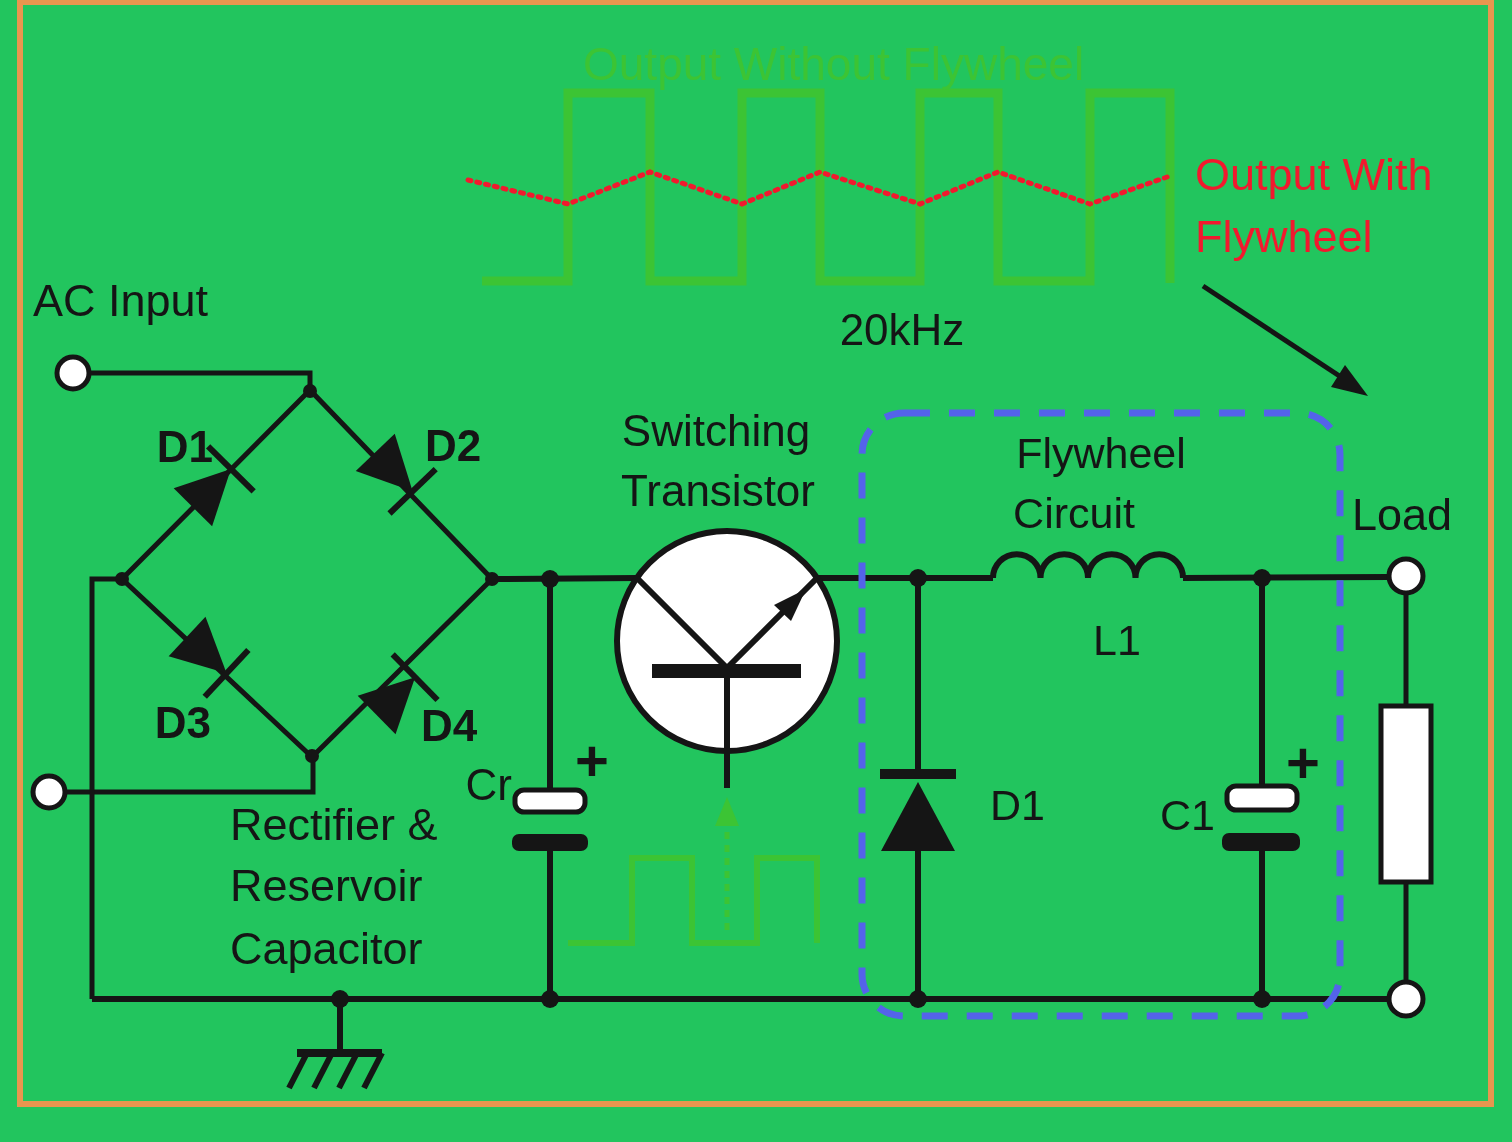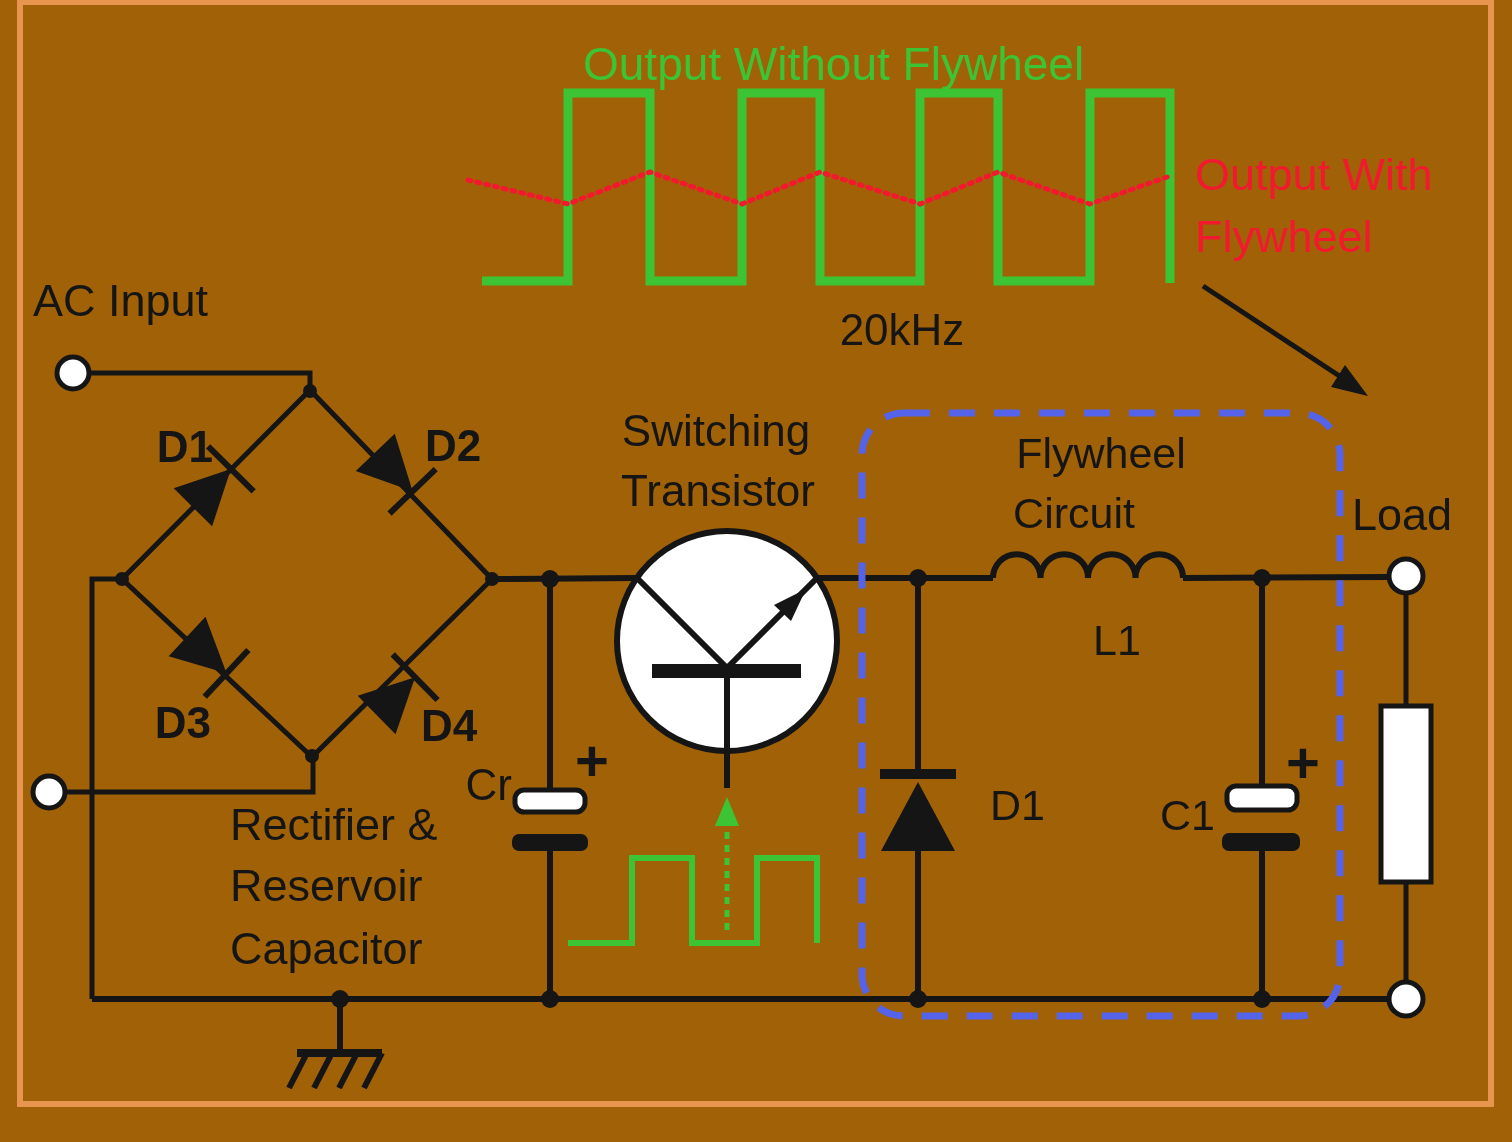--- a/index.html
+++ b/index.html
@@ -1,16 +1,16 @@
 <!DOCTYPE html>
 <html style="--c-green: #3cc434; --c-red: #f2192e; --c-blue: #5463ea; --c-orange: #e8964f; --c-black: #151515;"><head>
 <meta charset="utf-8">
 <style>
   html,body{margin:0;padding:0;background:#ffffff;}
-  .stage{position:relative;width:1512px;height:1142px;background:#a16207;overflow:hidden;}
+  .stage{position:relative;width:1512px;height:1142px;background:#22c55e;overflow:hidden;}
   svg{display:block;}
   text{font-family:"Liberation Sans", sans-serif;fill:var(--c-black);}
   .t-green{fill:var(--c-green);}
   .t-red{fill:var(--c-red);}
   .bold{font-weight:bold;}
   .wire{stroke:var(--c-black);fill:none;stroke-width:6;}
   .wire5{stroke:var(--c-black);fill:none;stroke-width:5;}
   .gwire{stroke:var(--c-green);fill:none;stroke-width:9;stroke-linejoin:miter;}
   .gwire6{stroke:var(--c-green);fill:none;stroke-width:6;}
   .gfill{fill:var(--c-green);}

